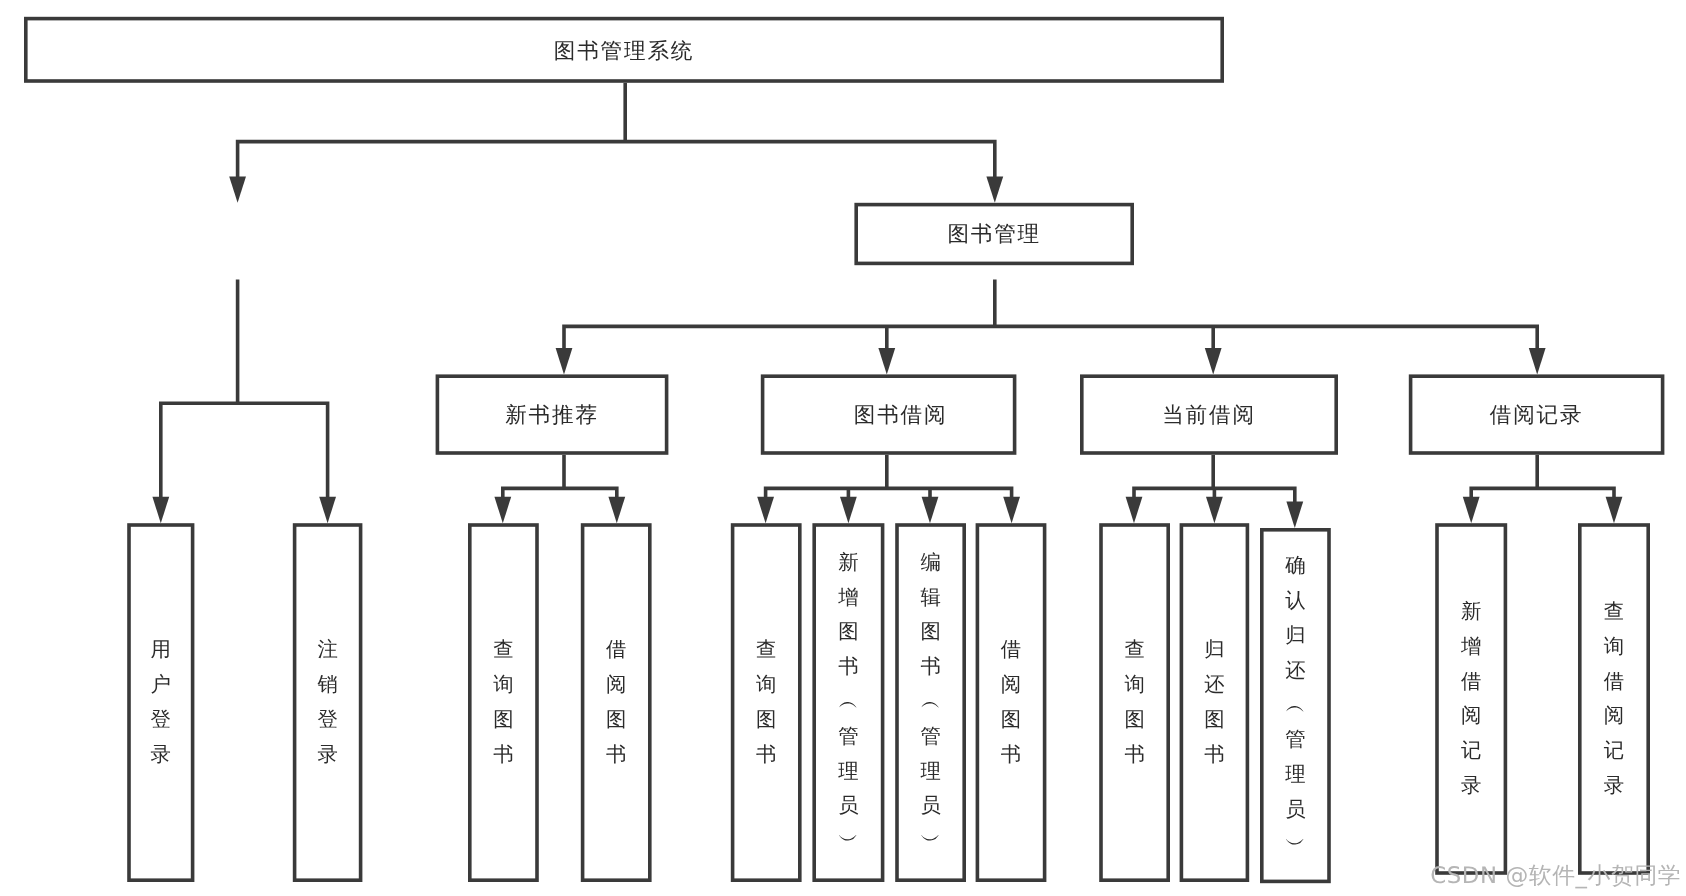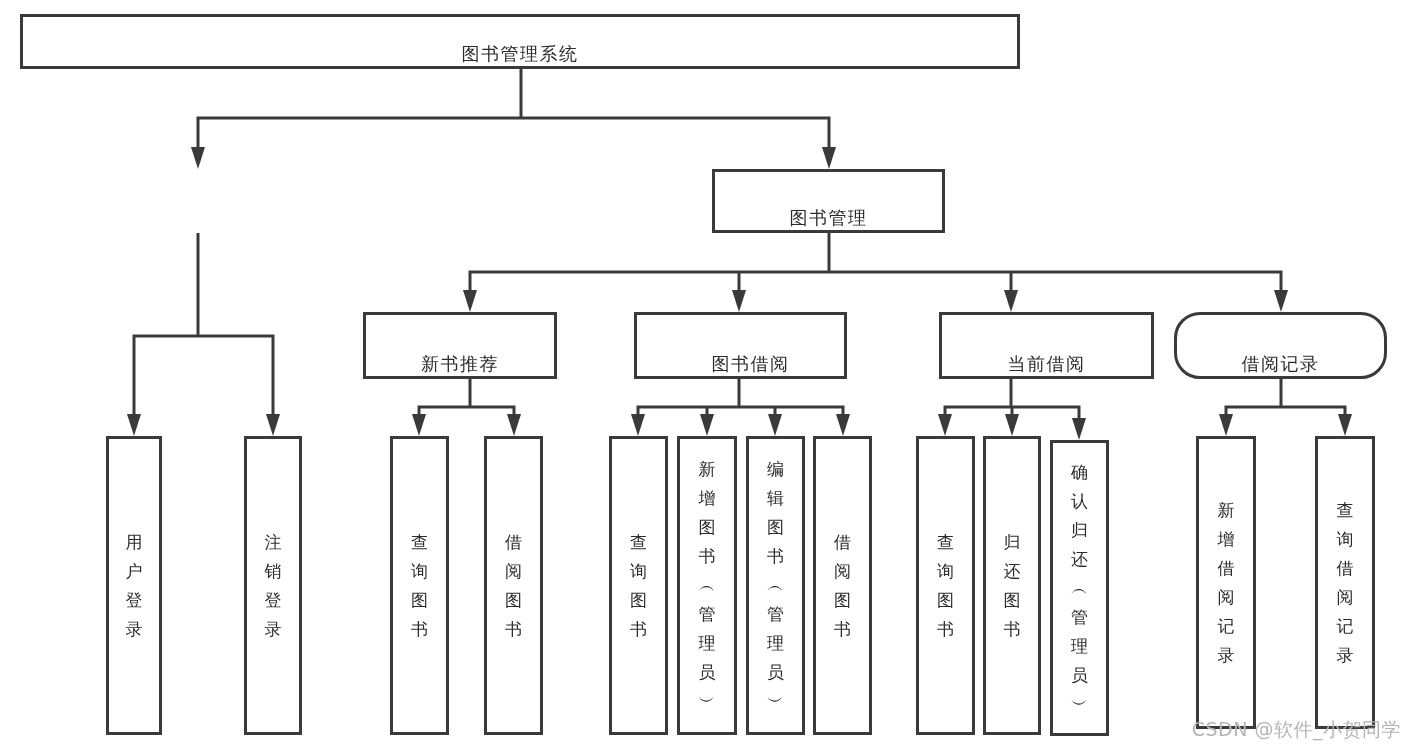--- a/index.html
+++ b/index.html
@@ -3,37 +3,37 @@
 <meta charset="utf-8">
 <style>
   html,body{margin:0;padding:0;background:#ffffff;}
   .stage{
     position:relative;width:1405px;height:747px;background:#ffffff;overflow:hidden;
     font-family:"DejaVu Sans","Liberation Sans",sans-serif;
   }
   .connectors{position:absolute;left:0;top:0;width:1405px;height:747px;}
   .box{
     position:absolute;box-sizing:border-box;border:3px solid #3a3a3a;background:#ffffff;
-    display:flex;align-items:flex-end;justify-content:center;color:#2b2b2b;z-index:2;
+    display:flex;align-items:center;justify-content:center;color:#2b2b2b;z-index:2;
   }
   .hlabel{font-size:18px;letter-spacing:1.5px;white-space:nowrap;}
   .vtext{display:flex;flex-direction:column;align-items:center;justify-content:center;}
   .vtext .vchar{font-size:17px;line-height:29px;text-align:center;white-space:nowrap;}
   .watermark{
     position:absolute;right:4px;bottom:4px;z-index:5;
     font-size:19px;color:#b5b5b5;letter-spacing:0.5px;white-space:nowrap;
   }
   
   #root-box{left:20px;top:14px;width:1000px;height:55px;}
   #node-user-login{left:81px;top:169px;width:234px;height:64px;}
-  #node-book-management{left:712px;top:169px;width:233px;height:64px;}
+  #node-book-management{left:712px;top:169px;width:233px;height:52px;}
   #node-new-book-recommend{left:363px;top:312px;width:194px;height:67px;}
   #node-book-borrow{left:634px;top:312px;width:213px;height:67px;padding-left:20px;}
-  #node-current-borrow{left:900px;top:312px;width:215px;height:67px;margin-left:39px;}
-  #node-borrow-records{left:1174px;top:312px;width:213px;height:67px;border-radius:26px;}
+  #node-current-borrow{left:900px;top:312px;width:215px;height:67px;}
+  #node-borrow-records{left:1174px;top:312px;width:213px;height:67px;}
   .leaf{top:436px;height:299px;}
   #leaf-ul-0{left:106px;width:56px;}
   #leaf-ul-1{left:244px;width:58px;}
   #leaf-nb-0{left:390px;width:59px;}
   #leaf-nb-1{left:484px;width:59px;}
   #leaf-bb-0{left:609px;width:59px;}
   #leaf-bb-1{left:677px;width:60px;}
   #leaf-bb-2{left:746px;width:59px;}
   #leaf-bb-3{left:813px;width:59px;}
   #leaf-cb-0{left:916px;width:59px;}

